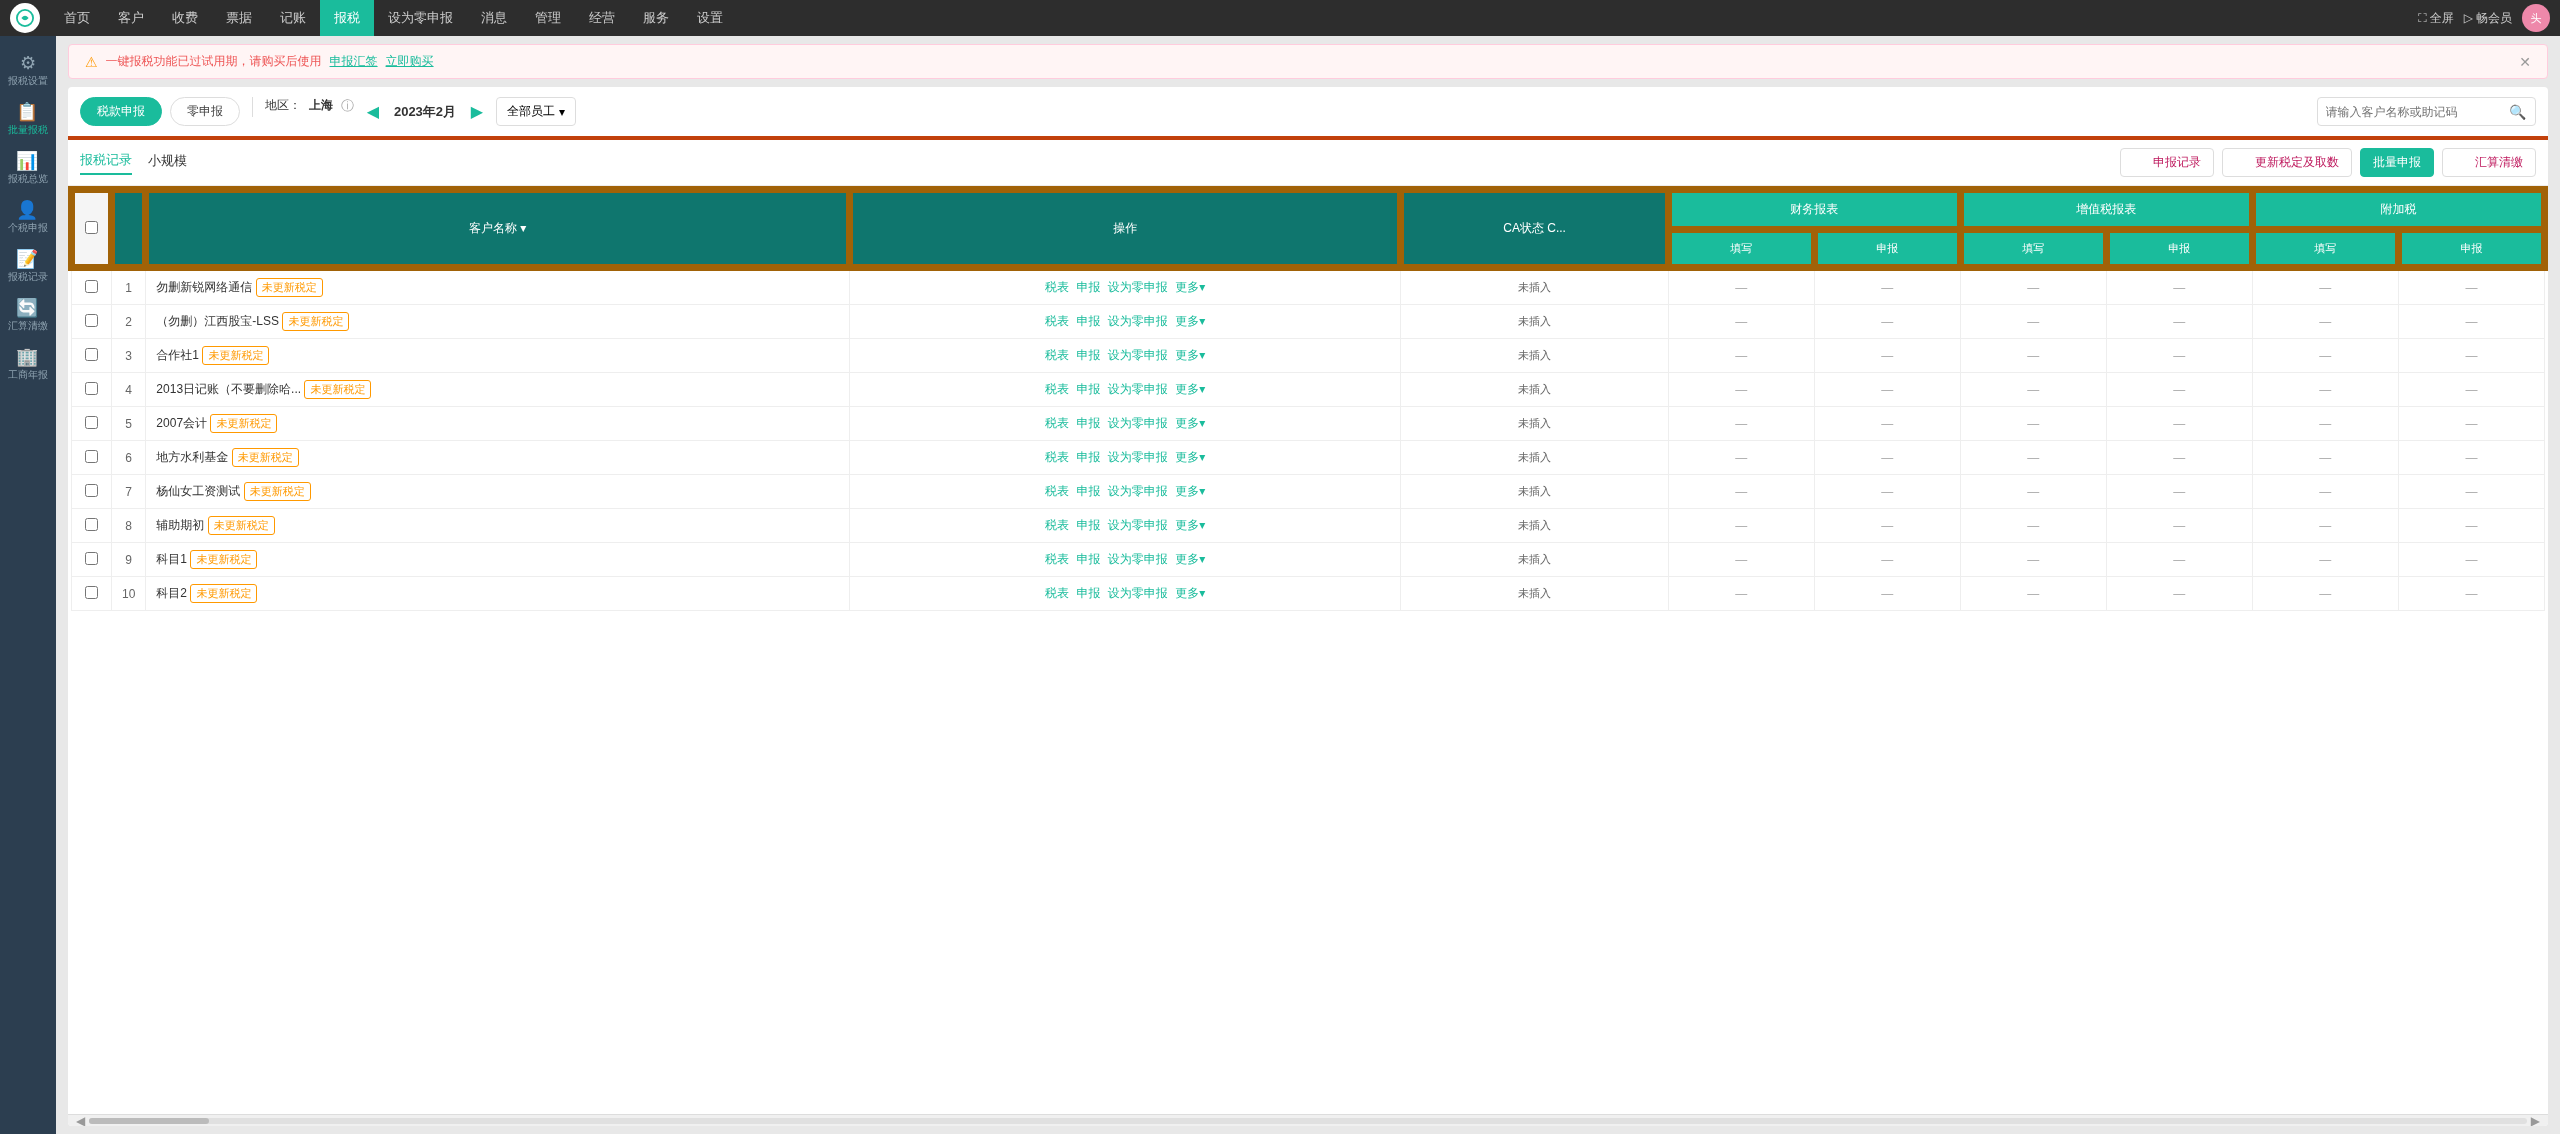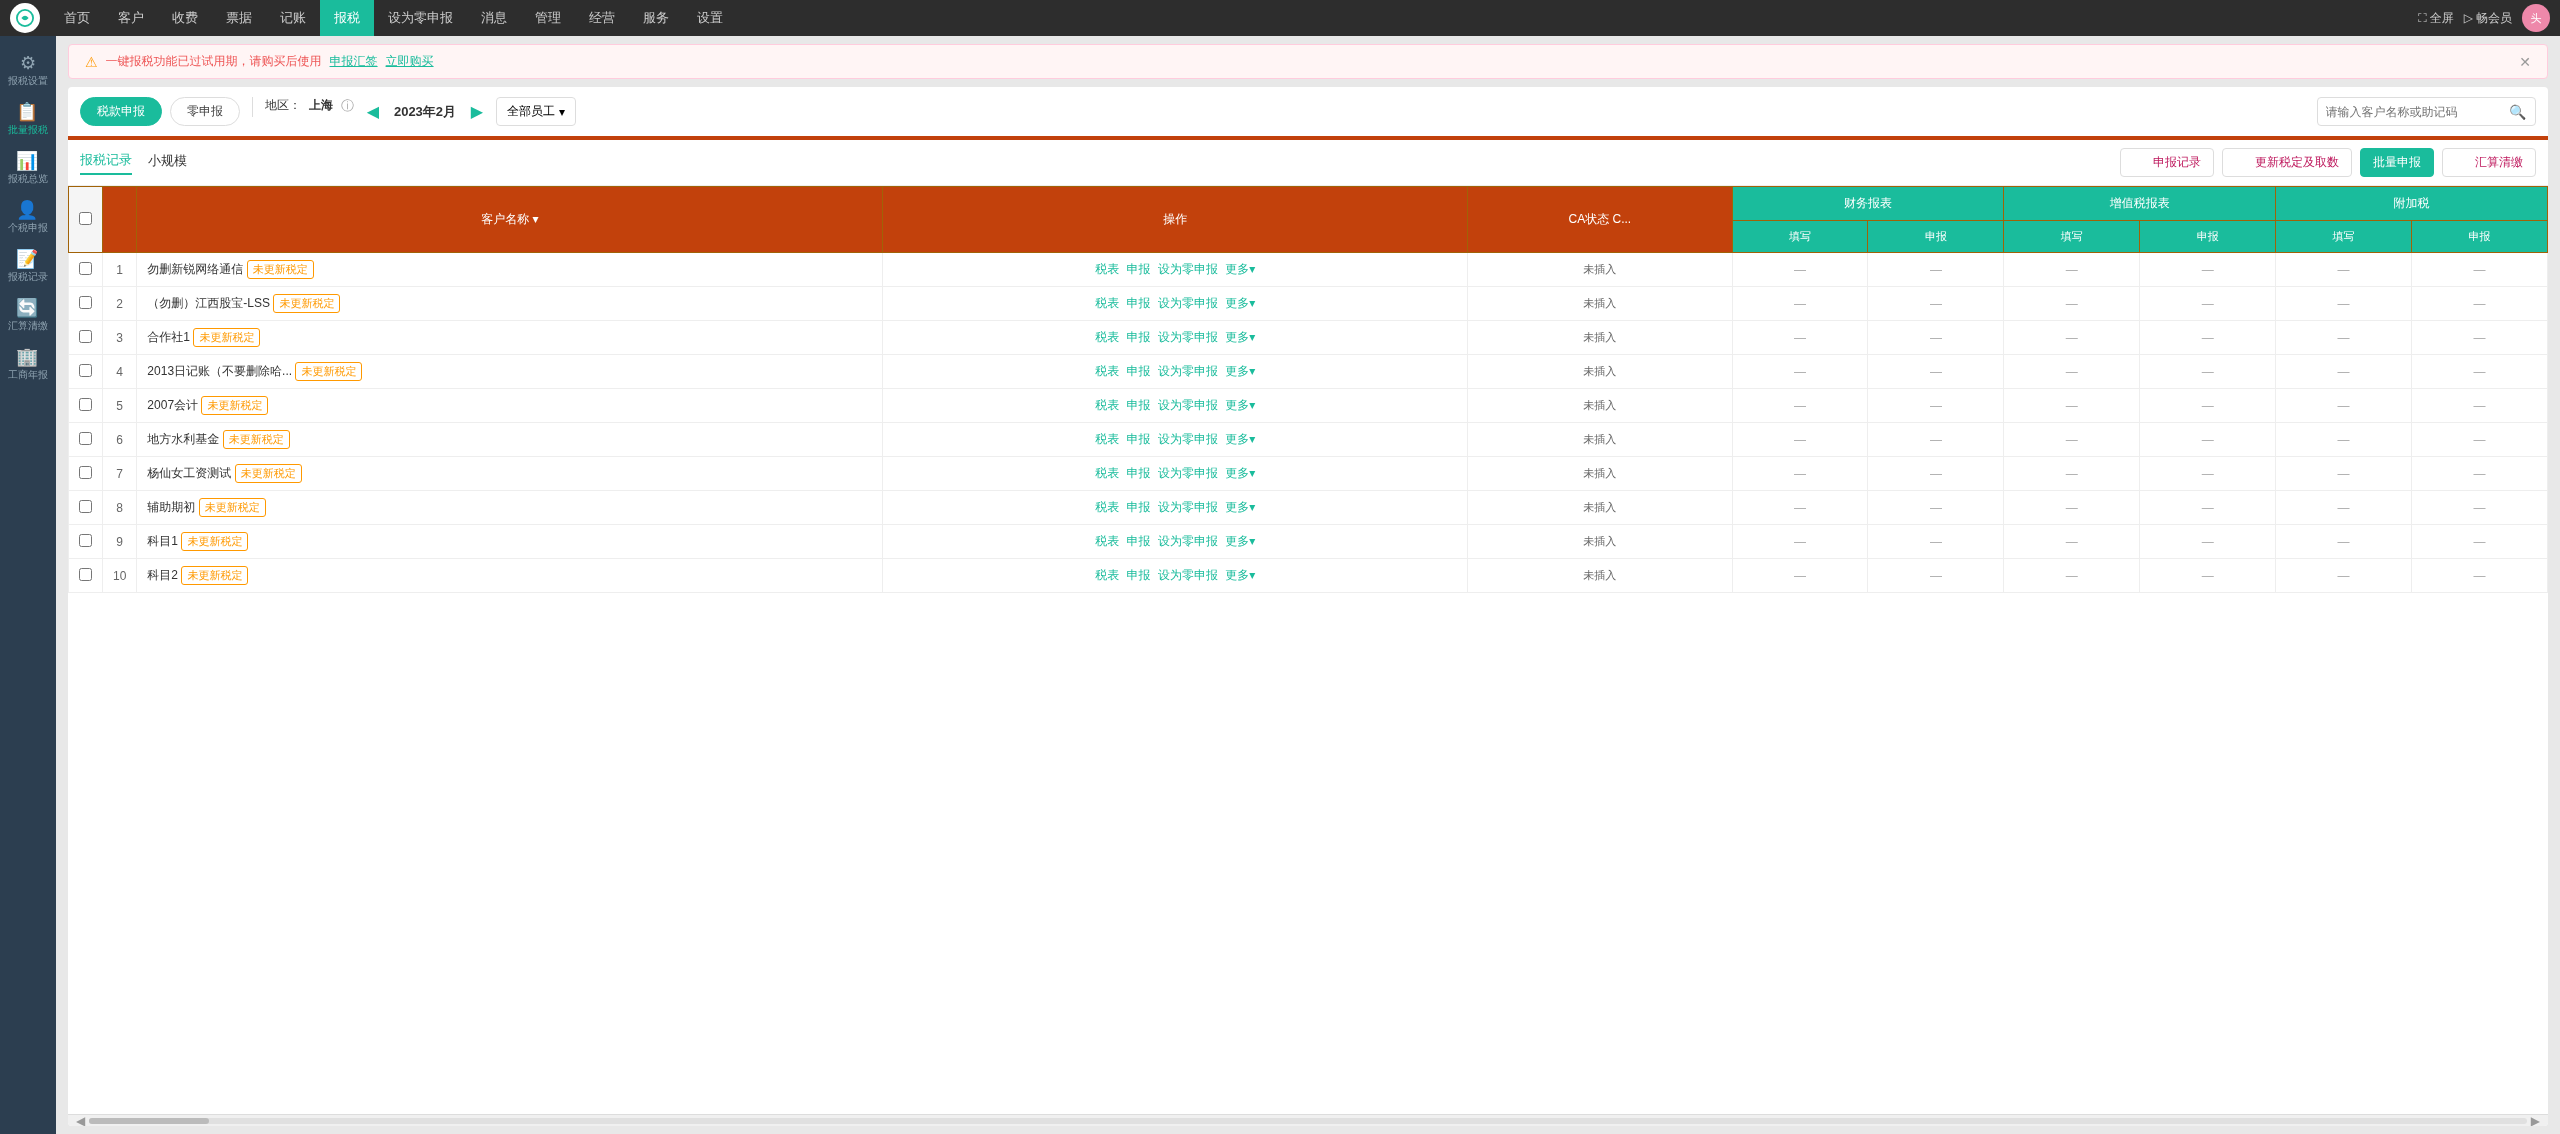--- a/index.html
+++ b/index.html
@@ -61,23 +61,23 @@
     .sub-tab.active { color: #1abc9c; border-bottom: 2px solid #1abc9c; }
     .action-buttons { margin-left: auto; display: flex; gap: 8px; }
     .action-btn { padding: 5px 12px; border: 1px solid #ddd; border-radius: 4px; background: #fff; font-size: 12px; cursor: pointer; color: #333; }
     .action-btn.primary { background: #1abc9c; border-color: #1abc9c; color: #fff; }
     .action-btn.secondary { background: #fff; border-color: #ddd; color: #be185d; padding-left: 32px; }
 
     
     .table-container { flex: 1; overflow: auto; }
     table { width: 100%; border-collapse: collapse; font-size: 12px; }
     thead tr { background: #f5f5f5; }
-    th { padding: 8px 10px; text-align: center; border: 1px solid #a16207; color: #333; font-weight: normal; white-space: nowrap; }
+    th { padding: 8px 10px; text-align: center; border: 7px solid #a16207; color: #333; font-weight: normal; white-space: nowrap; }
     td { padding: 7px 10px; border: 1px solid #eee; text-align: center; color: #333; white-space: nowrap; }
-    .th-main { background: #c2410c; color: #fff; }
+    .th-main { background: #0f766e; color: #fff; }
     .th-finance { background: #1abc9c; color: #fff; }
     .th-vat { background: #1abc9c; color: #fff; }
     .th-addtax { background: #1abc9c; color: #fff; }
     .th-sub { background: #1abc9c; color: #fff; font-size: 11px; }
     .checkbox-col { width: 30px; }
     .num-col { width: 30px; color: #666; }
     .name-col { text-align: left; }
     .status-tag { display: inline-block; padding: 1px 5px; border: 1px solid #f90; color: #f90; border-radius: 3px; font-size: 11px; }
     .op-link { color: #1abc9c; cursor: pointer; margin: 0 2px; }
     .ca-status { color: #666; font-size: 11px; }

